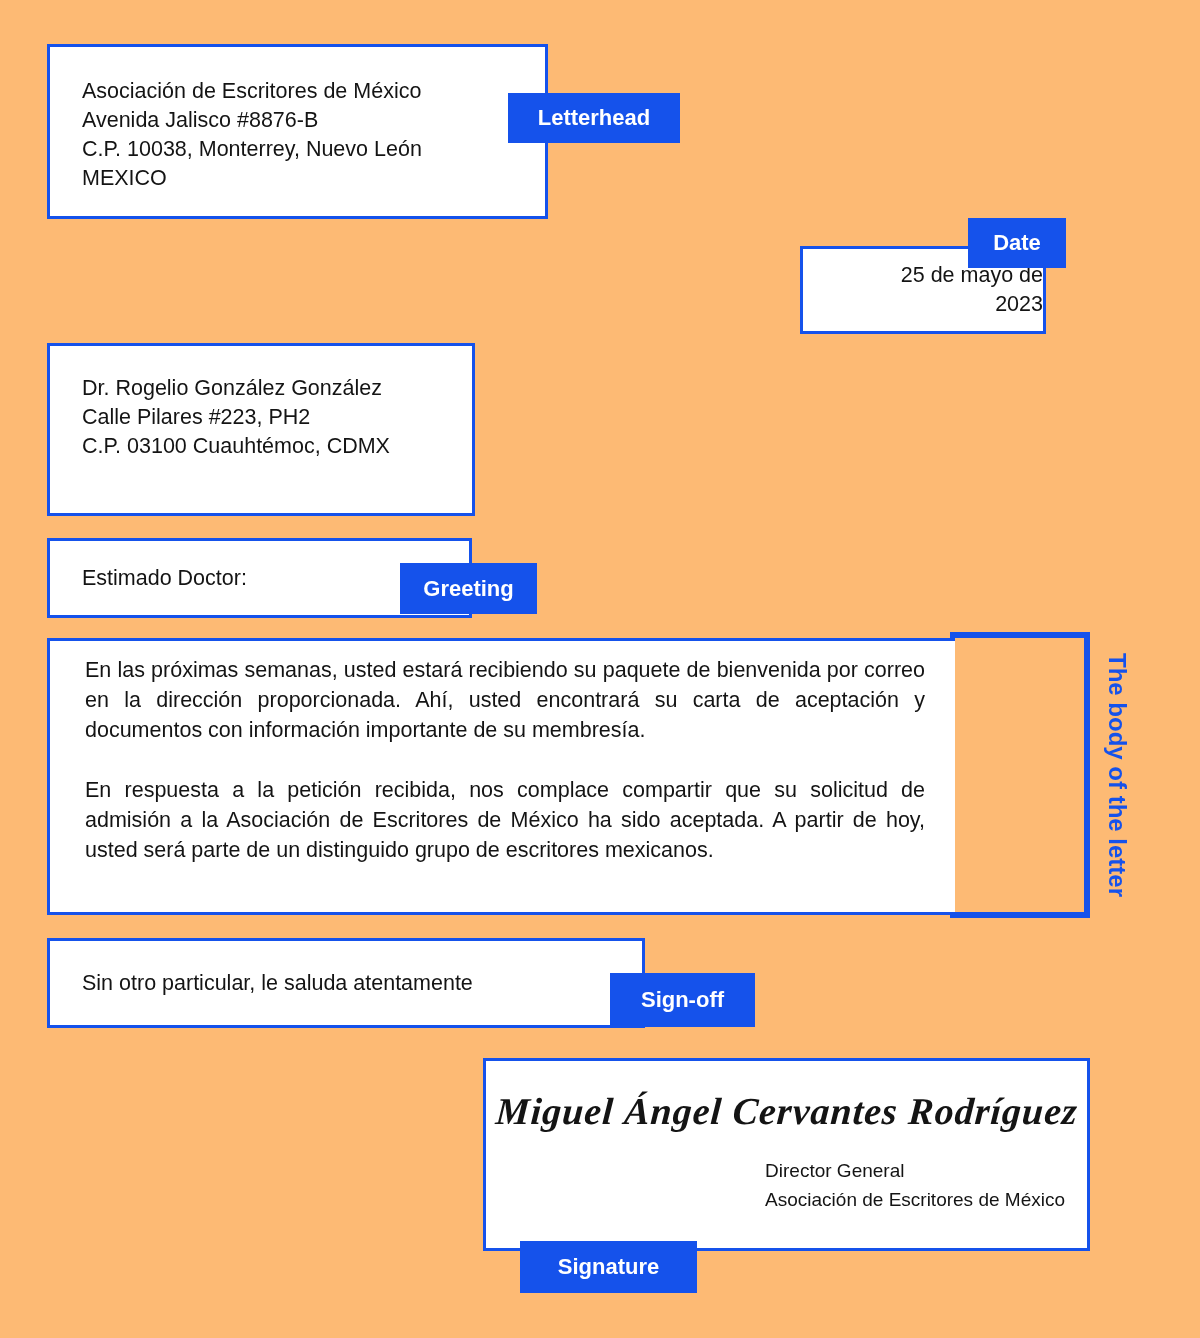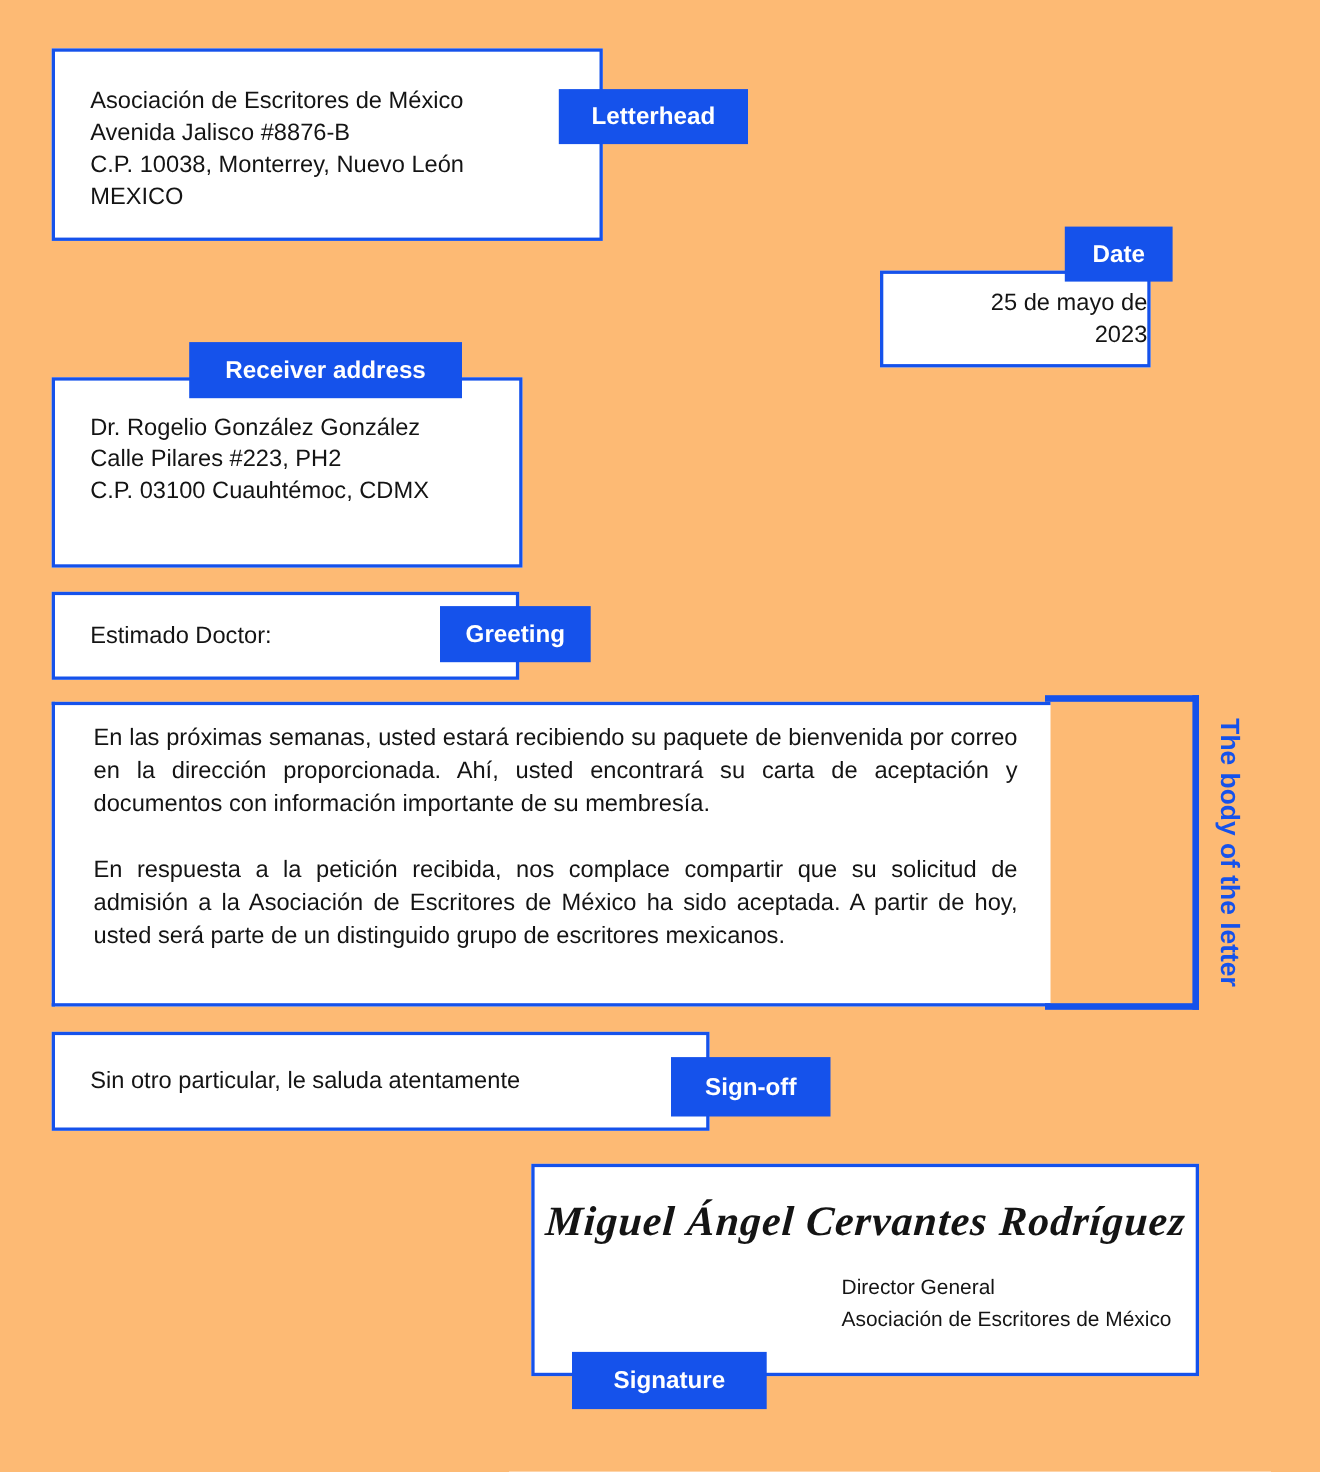--- a/index.html
+++ b/index.html
@@ -28,20 +28,21 @@
     background:var(--blue);
     color:#ffffff;
     font-size:22px;
     font-weight:600;
     display:flex;
     align-items:center;
     justify-content:center;
     z-index:3;
     white-space:nowrap;
     box-sizing:border-box;
+    margin-top:12px;
   }
   .addr{
     font-size:21.5px;
     line-height:29px;
     font-weight:500;
   }
   .addr div{white-space:nowrap;}
   .bodytext{
     position:absolute;
     left:35px; right:30px; top:14px;
@@ -97,21 +98,20 @@
       <div>MEXICO</div>
     </div>
   </div>
   <div class="label" style="left:508px; top:81px; width:172px; height:50px;">Letterhead</div>
 
   <div class="label" style="left:968px; top:206px; width:98px; height:50px;">Date</div>
   <div class="box" style="left:800px; top:246px; width:246px; height:88px;text-align:right;">
     <div class="addr" style="position:absolute; left:44px; top:50%; transform:translateY(-50%);">25 de mayo de 2023</div>
   </div>
 
-  <div class="label" style="left:172px; top:311px; width:248px; height:51px;">Receiver address</div>
   <div class="box" style="left:47px; top:343px; width:428px; height:173px;padding-left:16px;">
     <div class="addr" style="position:absolute; left:32px; top:28px;">
       <div>Dr. Rogelio González González</div>
       <div>Calle Pilares #223, PH2</div>
       <div>C.P. 03100 Cuauhtémoc, CDMX</div>
     </div>
   </div>
 
   <div class="box" style="left:47px; top:538px; width:425px; height:80px;">
     <div class="addr" style="position:absolute; left:32px; top:50%; transform:translateY(-50%);">Estimado Doctor:</div>

